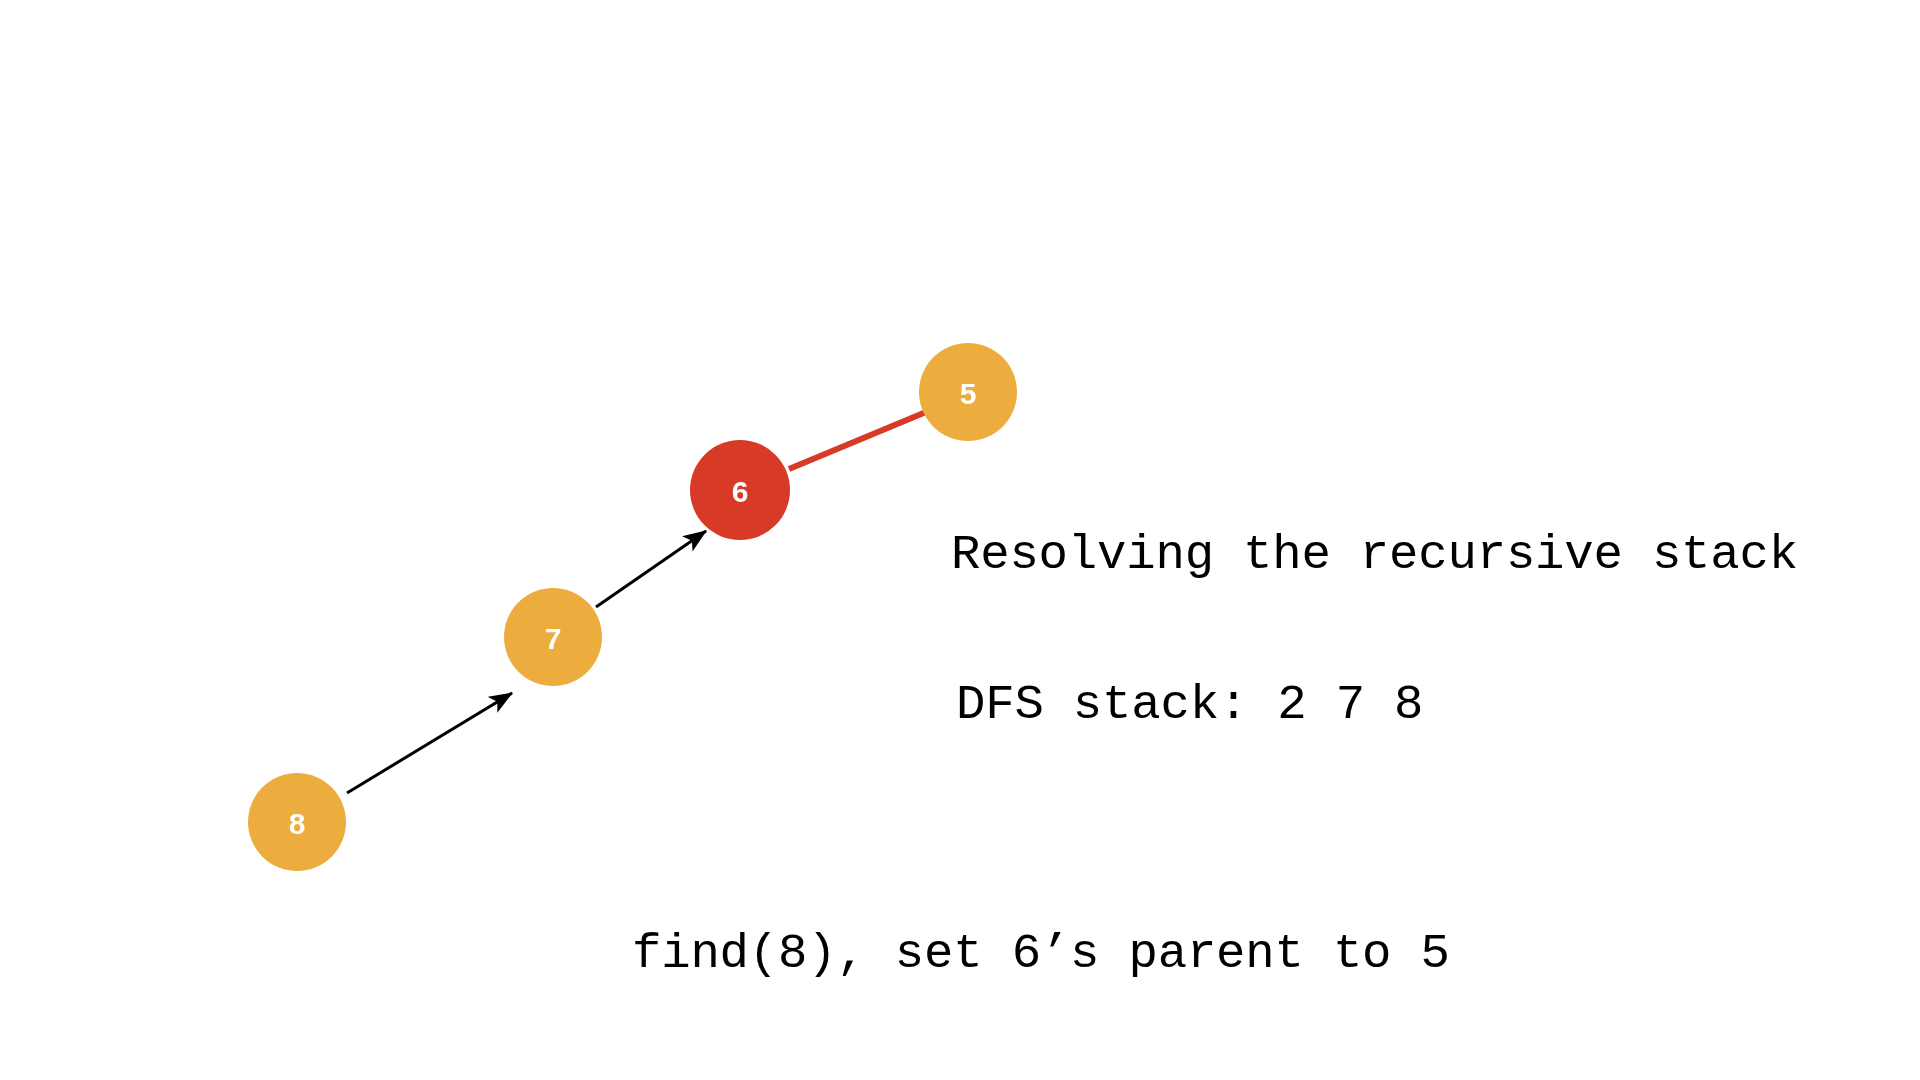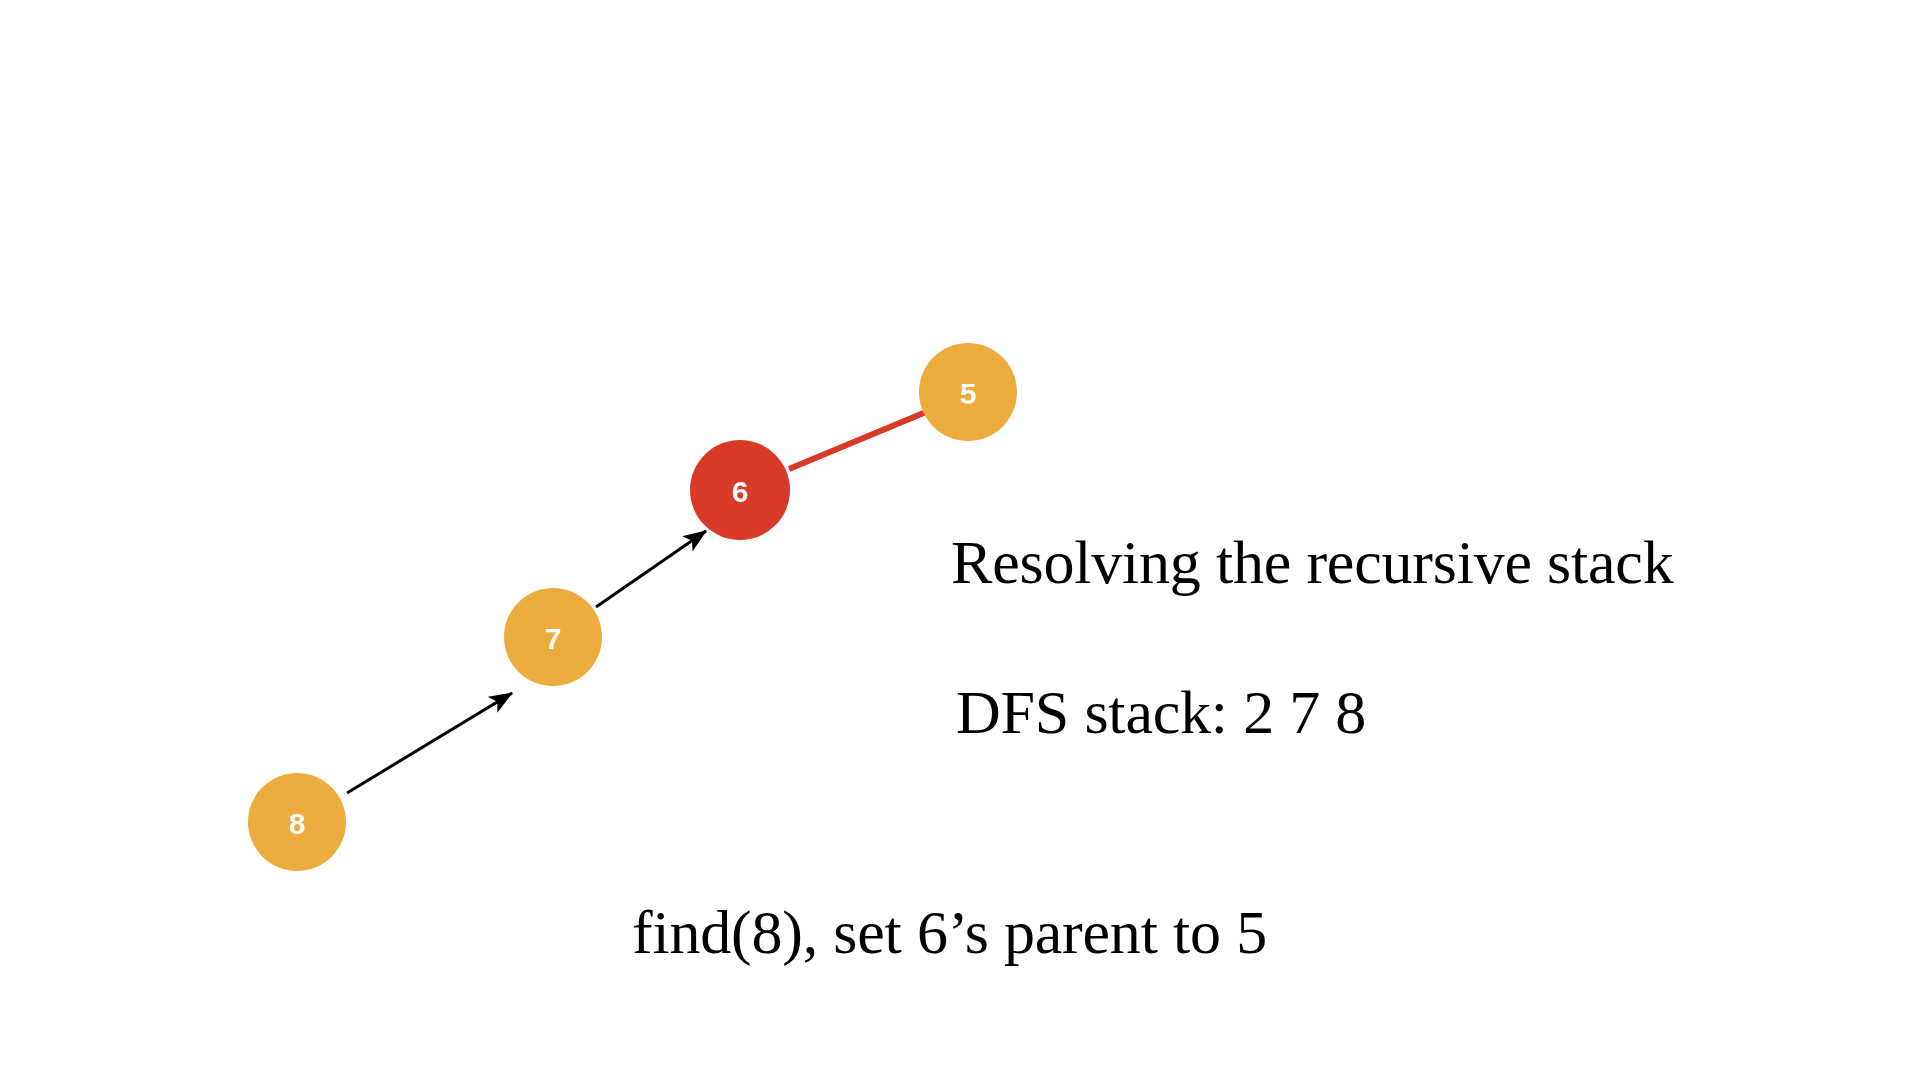--- a/index.html
+++ b/index.html
@@ -28,30 +28,30 @@
     font-size: 30px;
     font-weight: bold;
     fill: #ffffff;
     text-anchor: middle;
     dominant-baseline: central;
     user-select: none;
   }
   .caption {
     position: absolute;
     color: #000000;
-    font-family: Liberation Serif, serif;
-    font-size: 62px;
+    font-family: Liberation Mono, monospace;
+    font-size: 49px;
     font-weight: 400;
     letter-spacing: -0.2px;
     white-space: nowrap;
     line-height: 1;
   }
   #caption-heading { left: 951px; top: 531px; }
   #caption-stack   { left: 956px; top: 681px; }
-  #caption-action  { left: 632px; top: 901px; }
+  #caption-action  { left: 632px; top: 930px; }
 </style>
 </head>
 <body>
 
 <div id="stage">
 
   <svg id="graph-svg" viewBox="0 0 1920 1080" xmlns="http://www.w3.org/2000/svg">
     <defs>
       <marker id="arrowhead-black" markerWidth="9" markerHeight="9" refX="7.6" refY="3.1" orient="auto" markerUnits="strokeWidth">
         <path d="M 0 0 L 8 3.1 L 0 6.2 L 1.9 3.1 z" fill="#000000"></path>

